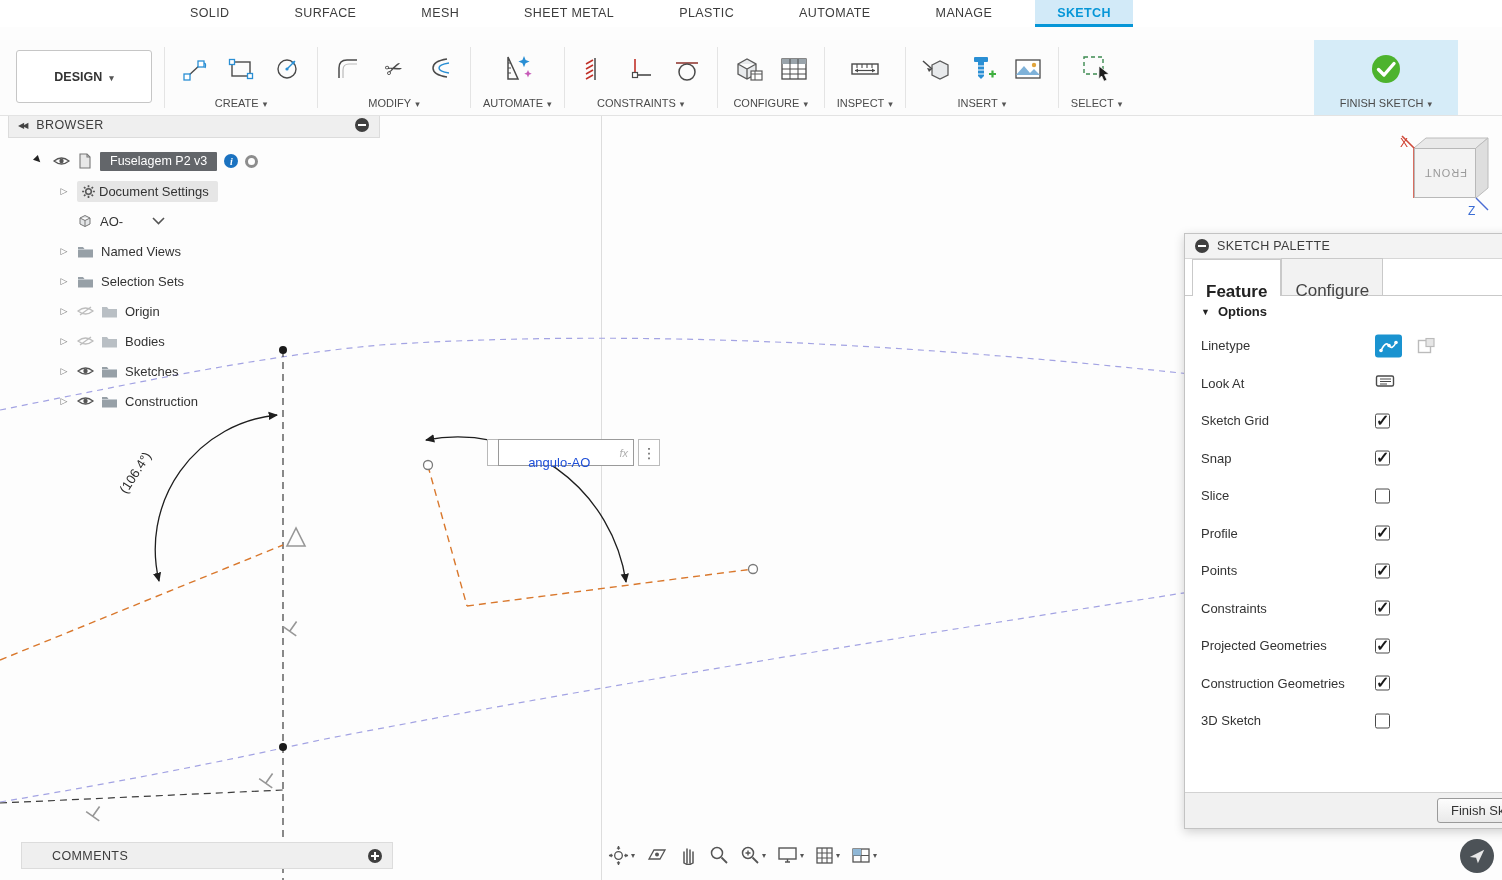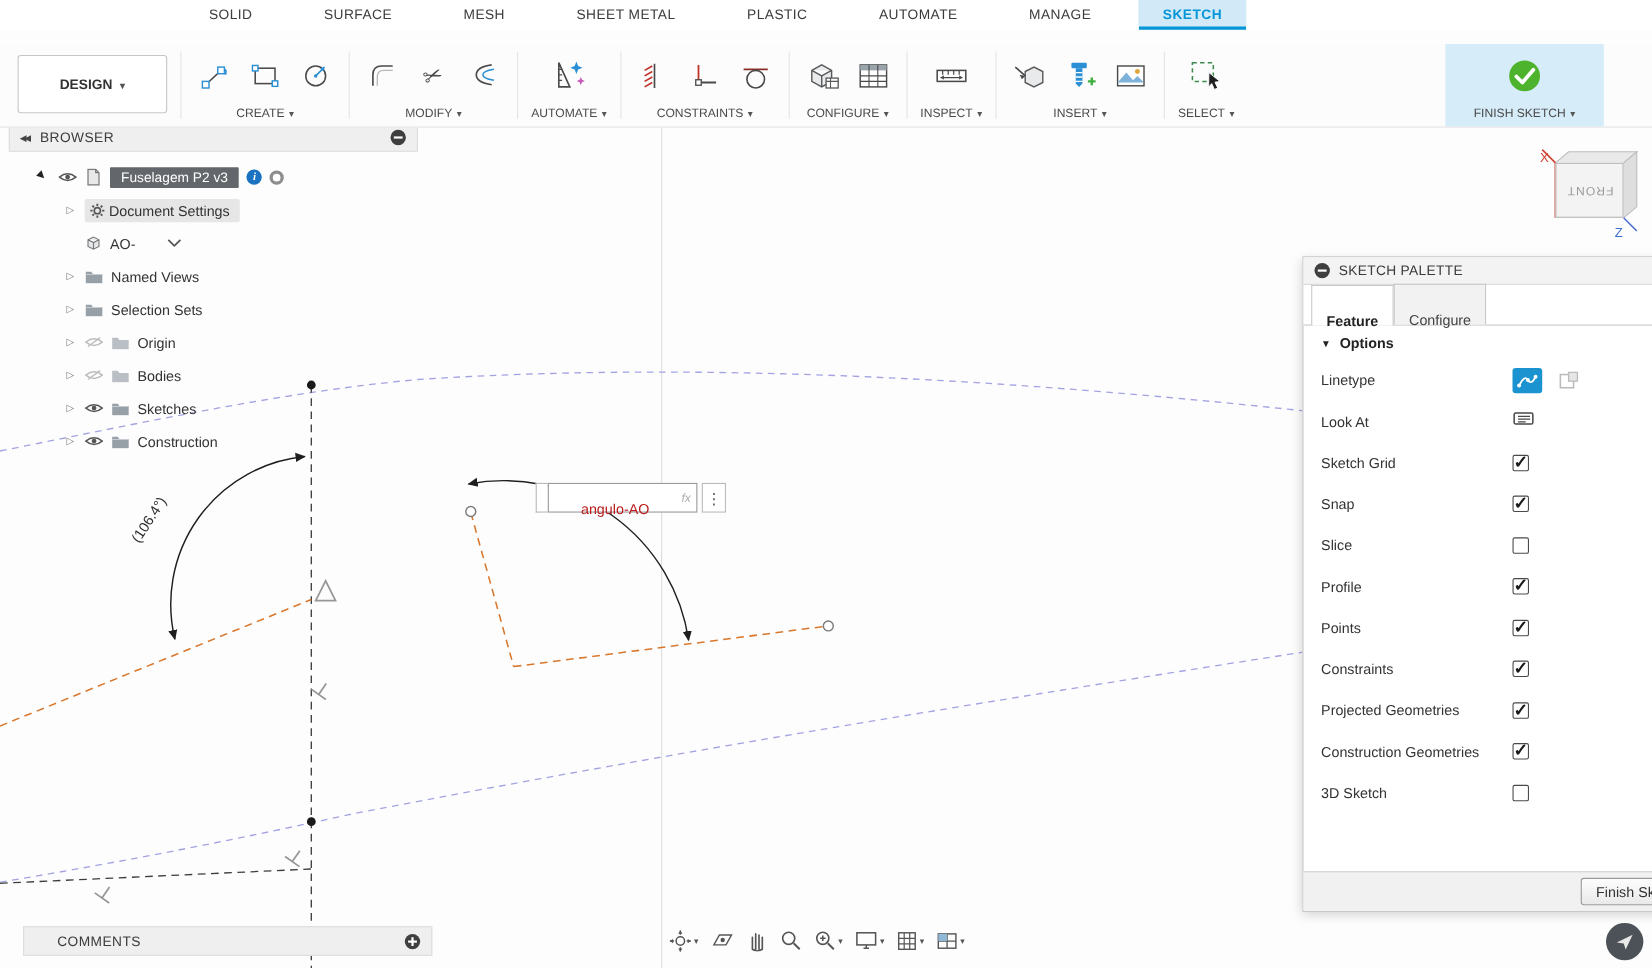--- a/index.html
+++ b/index.html
@@ -23,21 +23,21 @@
   .sep { width:1px; background:#e4e4e4; margin:7px 0; }
   .finish-group { background:#d6ecf8; padding:2px 26px 0; margin-left:auto; margin-right:44px; }
   .scissors { font-size:21px; color:#4a4a4a; transform:rotate(-20deg); }
 
   
   .sketch-svg { position:absolute; top:0; left:0; z-index:1; }
   .angle-label { position:absolute; left:112px; top:465px; z-index:2; font-size:13px; color:#2c2c2c; transform:rotate(-57deg); white-space:nowrap; }
   .dim-edit { position:absolute; left:487px; top:439px; z-index:6; display:flex; align-items:stretch; height:27px; }
   .dim-grip { width:11px; background:#fff; border:1px solid #b9b9b9; border-right:none; }
   .dim-input-wrap { width:136px; background:#fff; border:1px solid #9a9a9a; display:flex; align-items:center; }
-  .dim-input { flex:1; border:none; outline:none; font-family:"Liberation Sans",sans-serif; font-size:13px; color:#b91c1c; text-align:center; background:transparent; width:100px;margin-top:20px; }
+  .dim-input { flex:1; border:none; outline:none; font-family:"Liberation Sans",sans-serif; font-size:13px; color:#1d4ed8; text-align:center; background:transparent; width:100px;margin-top:20px; }
   .fx { font-size:11px; color:#b0b0b0; font-style:italic; padding-right:5px; }
   .kebab-box { width:22px; margin-left:4px; background:#fff; border:1px solid #bbb; display:flex; align-items:center; justify-content:center; font-size:14px; color:#555; cursor:pointer; }
 
   
   .browser { position:absolute; left:8px; top:112px; width:372px; z-index:10; }
   .panel-head { height:26px; background:#efefef; border:1px solid #dcdcdc; display:flex; align-items:center; font-size:12.5px; color:#3c3c3c; letter-spacing:.4px; }
   .panel-head .title { margin-left:10px; flex:1; }
   .collapse-arrows { margin-left:9px; font-size:8px; color:#444; letter-spacing:-2px; cursor:pointer; }
   .circle-minus, .circle-plus { width:14px; height:14px; border-radius:50%; background:#3f3f3f; position:relative; margin-right:10px; cursor:pointer; flex:none; }
   .circle-minus::after { content:""; position:absolute; left:3px; right:3px; top:6px; height:2px; background:#fff; }
@@ -68,21 +68,21 @@
   .vc-x { position:absolute; left:8px; top:6px; color:#d04030; font-size:12px; }
   .vc-z { position:absolute; left:76px; top:74px; color:#3a6cd4; font-size:12px; }
 
   
   .palette { position:absolute; left:1184px; top:233px; width:374px; height:596px; background:#fff; border:1px solid #c3c3c3; box-shadow:0 3px 10px rgba(0,0,0,.18); z-index:20; display:flex; flex-direction:column; }
   .palette-head { height:25px; background:#f3f3f3; border-bottom:1px solid #d7d7d7; display:flex; align-items:center; font-size:12.5px; color:#3c3c3c; letter-spacing:.3px; flex:none; }
   .palette-head .circle-minus { margin:0 8px 0 10px; }
   .palette-head .title { flex:1; }
   .dbl-arrow { margin-right:8px; font-size:9px; color:#444; letter-spacing:-1px; cursor:pointer; }
   .ptabs { height:37px; border-bottom:1px solid #c9c9c9; background:#fff; display:flex; align-items:flex-end; padding-left:7px; flex:none; }
-  .ptab { border:1px solid #c9c9c9; border-bottom:none; padding:18px 13px; line-height:28px; height:29px; font-size:13px; color:#444; background:#f2f2f2; cursor:pointer; }
+  .ptab { border:1px solid #c9c9c9; border-bottom:none; padding:18px 13px; line-height:28px; height:29px; font-size:17px; color:#444; background:#f2f2f2; cursor:pointer; }
   .ptab.active { background:#fff; font-weight:bold; color:#222; position:relative; top:1px; height:30px; }
   .pbody { flex:1; overflow:hidden; }
   .opt-head { height:31px; display:flex; align-items:center; gap:8px; padding-left:16px; font-size:13px; font-weight:bold; color:#222; cursor:pointer; }
   .opt-head .tri-down { font-size:9px; color:#222; }
   .prow { height:37.5px; position:relative; display:flex; align-items:center; }
   .prow .plabel { padding-left:16px; font-size:13px; color:#333; }
   .pctrl { position:absolute; left:190px; top:50%; transform:translateY(-50%); display:flex; align-items:center; gap:13px; }
   .cb { width:15px; height:15px; border:1.6px solid #4a4a4a; border-radius:2px; background:#fff; position:relative; cursor:pointer; }
   .cb.checked::after { content:"✓"; position:absolute; left:0px; top:-4px; font-size:16px; font-weight:bold; color:#1a1a1a; }
   .lt-active { width:27px; height:23px; background:#1a93d0; border-radius:3px; display:flex; align-items:center; justify-content:center; cursor:pointer; }

